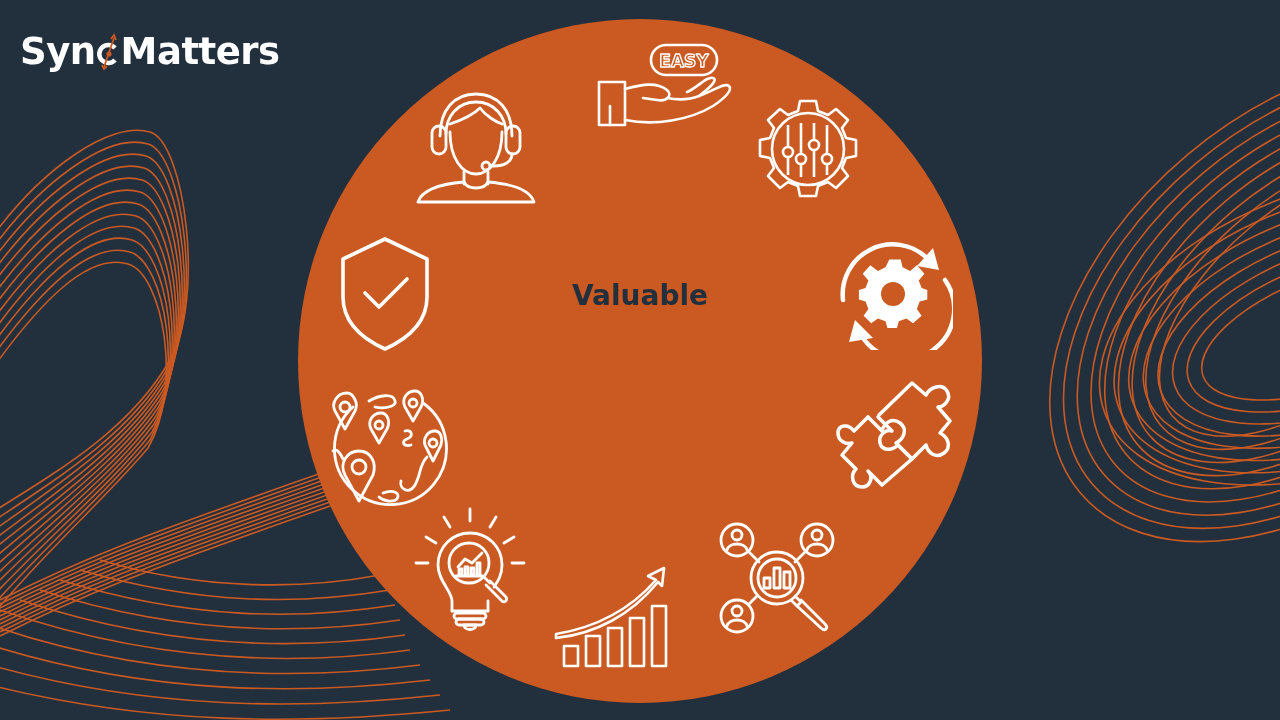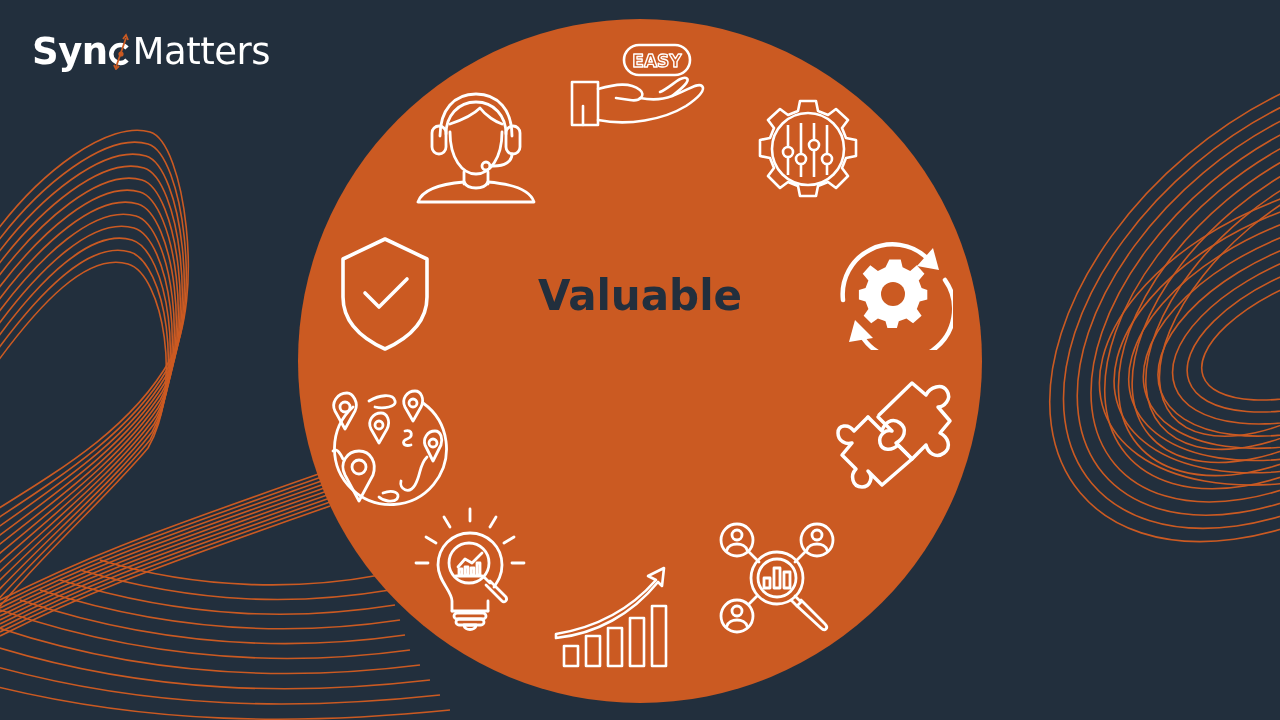--- a/index.html
+++ b/index.html
@@ -3,32 +3,32 @@
   <meta charset="utf-8">
   <style>
     html, body { margin:0; padding:0; }
     body {
       width:1280px; height:720px; overflow:hidden; position:relative;
       background:#222f3d;
       font-family:"Liberation Sans", "DejaVu Sans", sans-serif;
     }
     #stage { position:absolute; left:0; top:0; width:1280px; height:720px; }
     .logo {
-      position:absolute; left:32px; top:28px; height:46px;
+      position:absolute; left:20px; top:28px; height:46px;
       display:flex; align-items:center;
       color:#ffffff; font-size:37px; letter-spacing:-0.5px;
       font-family:"DejaVu Sans", "Liberation Sans", sans-serif;
     }
     .logo .bold { font-weight:bold; }
-    .logo .light { font-weight:normal; }
+    .logo .light { font-weight:bold; }
     .logo .mark { position:relative; width:24px; height:38px; display:inline-block; margin:0 1px 0 0; }
     .center-title {
       position:absolute; left:440px; top:262px; width:400px;
       text-align:center; color:#222f3d; font-weight:bold;
-      font-size:42px; line-height:68px;
+      font-size:28px; line-height:68px;
       font-family:"DejaVu Sans", "Liberation Sans", sans-serif;
     }
     .center-title div { display:block; }
     .icon { position:absolute; }
     .icon svg { display:block; }
   </style>
 </head>
 <body>
 
 <div id="stage">
@@ -114,21 +114,21 @@
         <path d="M6,33 L8,37 L11,34" stroke="#cb5a22" stroke-width="1.8" fill="none"></path>
       </svg>
     </span>
     <span class="light">Matters</span>
   </div>
 
   <div class="center-title">
     <div>Valuable</div>
   </div>
 
-  <div class="icon" style="left:568px;top:42px;">
+  <div class="icon" style="left:595px;top:42px;">
     <svg width="145" height="90" viewBox="0 0 145 90" fill="none" stroke="#fff" stroke-width="2.6" stroke-linecap="round" stroke-linejoin="round">
       <rect x="56" y="3" width="66" height="30" rx="15"></rect>
       <text x="89" y="25" text-anchor="middle" font-family="DejaVu Sans, sans-serif" font-size="17" font-weight="bold" fill="none" stroke="#fff" stroke-width="1.4">EASY</text>
       <rect x="4" y="40" width="26" height="43"></rect>
       <path d="M15,83 L15,64"></path>
       <path d="M30,47 C48,42 62,40 72,48 C78,53 72,60 62,58 L48,56"></path>
       <path d="M30,78 C60,84 95,78 118,64 C130,56 138,48 134,44 C130,40 120,48 104,54 C94,58 82,58 72,56"></path>
       <path d="M104,54 C112,48 124,38 118,36 C112,34 102,46 92,50"></path>
     </svg>
   </div>

